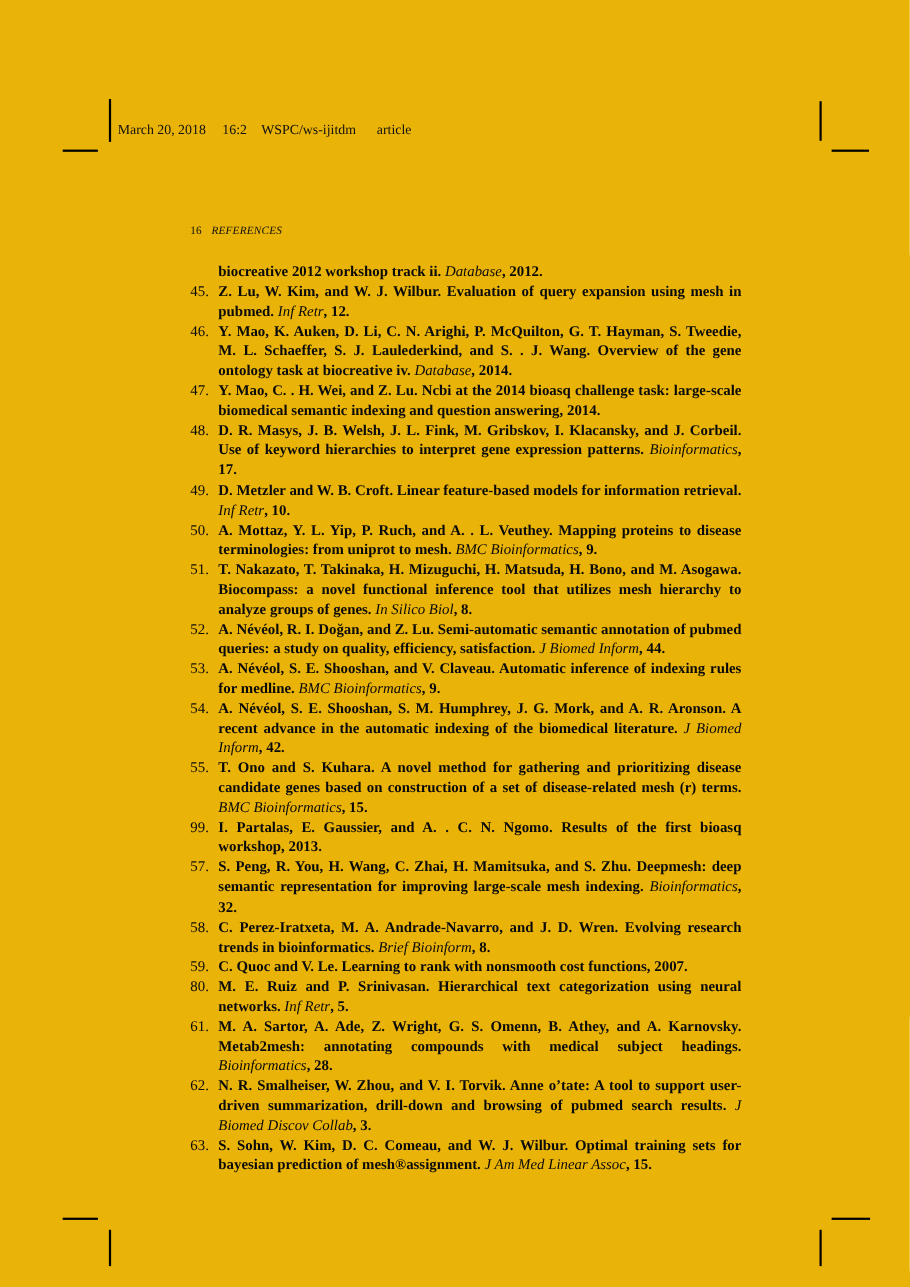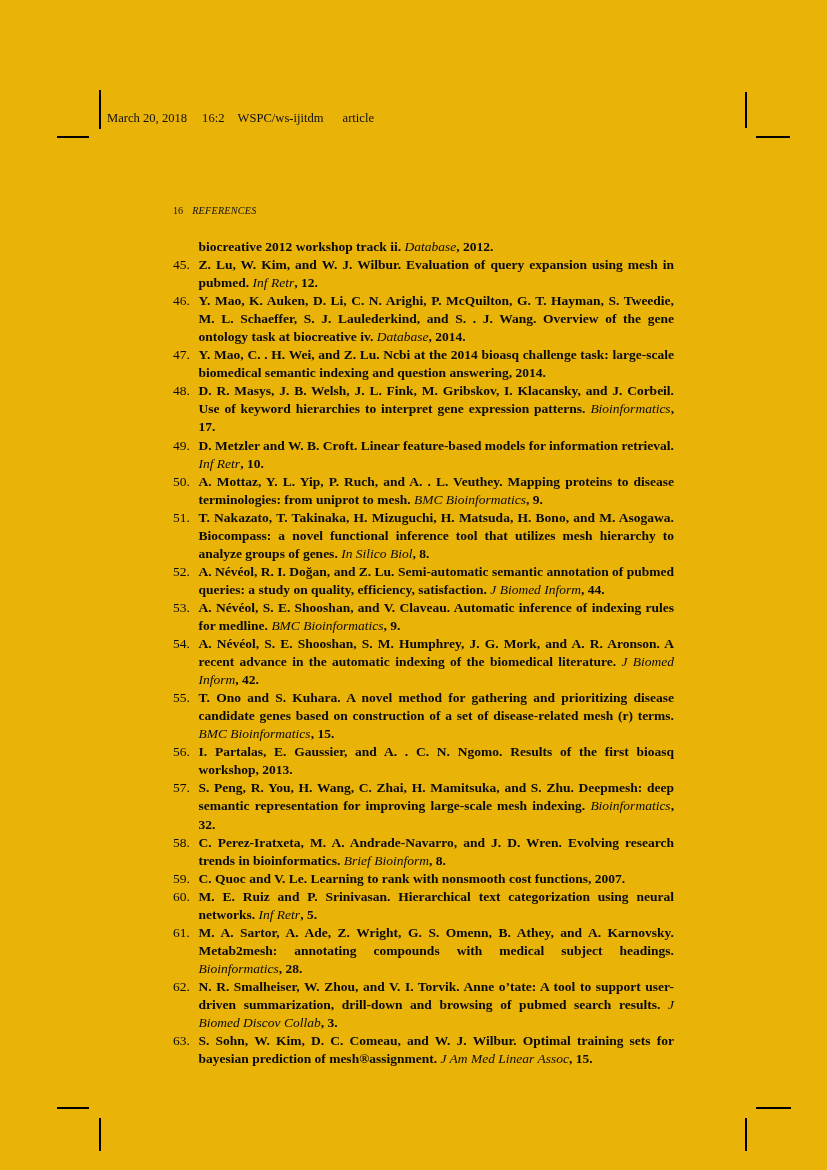--- a/index.html
+++ b/index.html
@@ -81,23 +81,23 @@
       <div class="ref"><span class="ref-num">46.</span><span class="ref-body"><span class="seg-n">Y. Mao, K. Auken, D. Li, C. N. Arighi, P. McQuilton, G. T. Hayman, S. Tweedie, M. L. Schaeffer, S. J. Laulederkind, and S. . J. Wang. Overview of the gene ontology task at biocreative iv. </span><span class="seg-i">Database</span><span class="seg-n">, </span><span class="seg-b">2014</span><span class="seg-n">.</span></span></div>
       <div class="ref"><span class="ref-num">47.</span><span class="ref-body"><span class="seg-n">Y. Mao, C. . H. Wei, and Z. Lu. Ncbi at the 2014 bioasq challenge task: large-scale biomedical semantic indexing and question answering, 2014.</span></span></div>
       <div class="ref"><span class="ref-num">48.</span><span class="ref-body"><span class="seg-n">D. R. Masys, J. B. Welsh, J. L. Fink, M. Gribskov, I. Klacansky, and J. Corbeil. Use of keyword hierarchies to interpret gene expression patterns. </span><span class="seg-i">Bioinformatics</span><span class="seg-n">, </span><span class="seg-b">17</span><span class="seg-n">.</span></span></div>
       <div class="ref"><span class="ref-num">49.</span><span class="ref-body"><span class="seg-n">D. Metzler and W. B. Croft. Linear feature-based models for information retrieval. </span><span class="seg-i">Inf Retr</span><span class="seg-n">, </span><span class="seg-b">10</span><span class="seg-n">.</span></span></div>
       <div class="ref"><span class="ref-num">50.</span><span class="ref-body"><span class="seg-n">A. Mottaz, Y. L. Yip, P. Ruch, and A. . L. Veuthey. Mapping proteins to disease terminologies: from uniprot to mesh. </span><span class="seg-i">BMC Bioinformatics</span><span class="seg-n">, </span><span class="seg-b">9</span><span class="seg-n">.</span></span></div>
       <div class="ref"><span class="ref-num">51.</span><span class="ref-body"><span class="seg-n">T. Nakazato, T. Takinaka, H. Mizuguchi, H. Matsuda, H. Bono, and M. Asogawa. Biocompass: a novel functional inference tool that utilizes mesh hierarchy to analyze groups of genes. </span><span class="seg-i">In Silico Biol</span><span class="seg-n">, </span><span class="seg-b">8</span><span class="seg-n">.</span></span></div>
       <div class="ref"><span class="ref-num">52.</span><span class="ref-body"><span class="seg-n">A. Névéol, R. I. Doğan, and Z. Lu. Semi-automatic semantic annotation of pubmed queries: a study on quality, efficiency, satisfaction. </span><span class="seg-i">J Biomed Inform</span><span class="seg-n">, </span><span class="seg-b">44</span><span class="seg-n">.</span></span></div>
       <div class="ref"><span class="ref-num">53.</span><span class="ref-body"><span class="seg-n">A. Névéol, S. E. Shooshan, and V. Claveau. Automatic inference of indexing rules for medline. </span><span class="seg-i">BMC Bioinformatics</span><span class="seg-n">, </span><span class="seg-b">9</span><span class="seg-n">.</span></span></div>
       <div class="ref"><span class="ref-num">54.</span><span class="ref-body"><span class="seg-n">A. Névéol, S. E. Shooshan, S. M. Humphrey, J. G. Mork, and A. R. Aronson. A recent advance in the automatic indexing of the biomedical literature. </span><span class="seg-i">J Biomed Inform</span><span class="seg-n">, </span><span class="seg-b">42</span><span class="seg-n">.</span></span></div>
       <div class="ref"><span class="ref-num">55.</span><span class="ref-body"><span class="seg-n">T. Ono and S. Kuhara. A novel method for gathering and prioritizing disease candidate genes based on construction of a set of disease-related mesh (r) terms. </span><span class="seg-i">BMC Bioinformatics</span><span class="seg-n">, </span><span class="seg-b">15</span><span class="seg-n">.</span></span></div>
-      <div class="ref"><span class="ref-num">56.</span><span class="ref-body"><span class="seg-n">I. Partalas, E. Gaussier, and A. . C. N. Ngomo. Results of the first bioasq workshop, 2013.</span></span></div>
+      <div class="ref"><span class="ref-num">99.</span><span class="ref-body"><span class="seg-n">I. Partalas, E. Gaussier, and A. . C. N. Ngomo. Results of the first bioasq workshop, 2013.</span></span></div>
       <div class="ref"><span class="ref-num">57.</span><span class="ref-body"><span class="seg-n">S. Peng, R. You, H. Wang, C. Zhai, H. Mamitsuka, and S. Zhu. Deepmesh: deep semantic representation for improving large-scale mesh indexing. </span><span class="seg-i">Bioinformatics</span><span class="seg-n">, </span><span class="seg-b">32</span><span class="seg-n">.</span></span></div>
       <div class="ref"><span class="ref-num">58.</span><span class="ref-body"><span class="seg-n">C. Perez-Iratxeta, M. A. Andrade-Navarro, and J. D. Wren. Evolving research trends in bioinformatics. </span><span class="seg-i">Brief Bioinform</span><span class="seg-n">, </span><span class="seg-b">8</span><span class="seg-n">.</span></span></div>
       <div class="ref"><span class="ref-num">59.</span><span class="ref-body"><span class="seg-n">C. Quoc and V. Le. Learning to rank with nonsmooth cost functions, 2007.</span></span></div>
-      <div class="ref"><span class="ref-num">60.</span><span class="ref-body"><span class="seg-n">M. E. Ruiz and P. Srinivasan. Hierarchical text categorization using neural networks. </span><span class="seg-i">Inf Retr</span><span class="seg-n">, </span><span class="seg-b">5</span><span class="seg-n">.</span></span></div>
+      <div class="ref"><span class="ref-num">80.</span><span class="ref-body"><span class="seg-n">M. E. Ruiz and P. Srinivasan. Hierarchical text categorization using neural networks. </span><span class="seg-i">Inf Retr</span><span class="seg-n">, </span><span class="seg-b">5</span><span class="seg-n">.</span></span></div>
       <div class="ref"><span class="ref-num">61.</span><span class="ref-body"><span class="seg-n">M. A. Sartor, A. Ade, Z. Wright, G. S. Omenn, B. Athey, and A. Karnovsky. Metab2mesh: annotating compounds with medical subject headings. </span><span class="seg-i">Bioinformatics</span><span class="seg-n">, </span><span class="seg-b">28</span><span class="seg-n">.</span></span></div>
       <div class="ref"><span class="ref-num">62.</span><span class="ref-body"><span class="seg-n">N. R. Smalheiser, W. Zhou, and V. I. Torvik. Anne o’tate: A tool to support user-driven summarization, drill-down and browsing of pubmed search results. </span><span class="seg-i">J Biomed Discov Collab</span><span class="seg-n">, </span><span class="seg-b">3</span><span class="seg-n">.</span></span></div>
       <div class="ref"><span class="ref-num">63.</span><span class="ref-body"><span class="seg-n">S. Sohn, W. Kim, D. C. Comeau, and W. J. Wilbur. Optimal training sets for bayesian prediction of mesh®assignment. </span><span class="seg-i">J Am Med Linear Assoc</span><span class="seg-n">, </span><span class="seg-b">15</span><span class="seg-n">.</span></span></div>
     </div>
 
 </div>
 
 </body></html>

